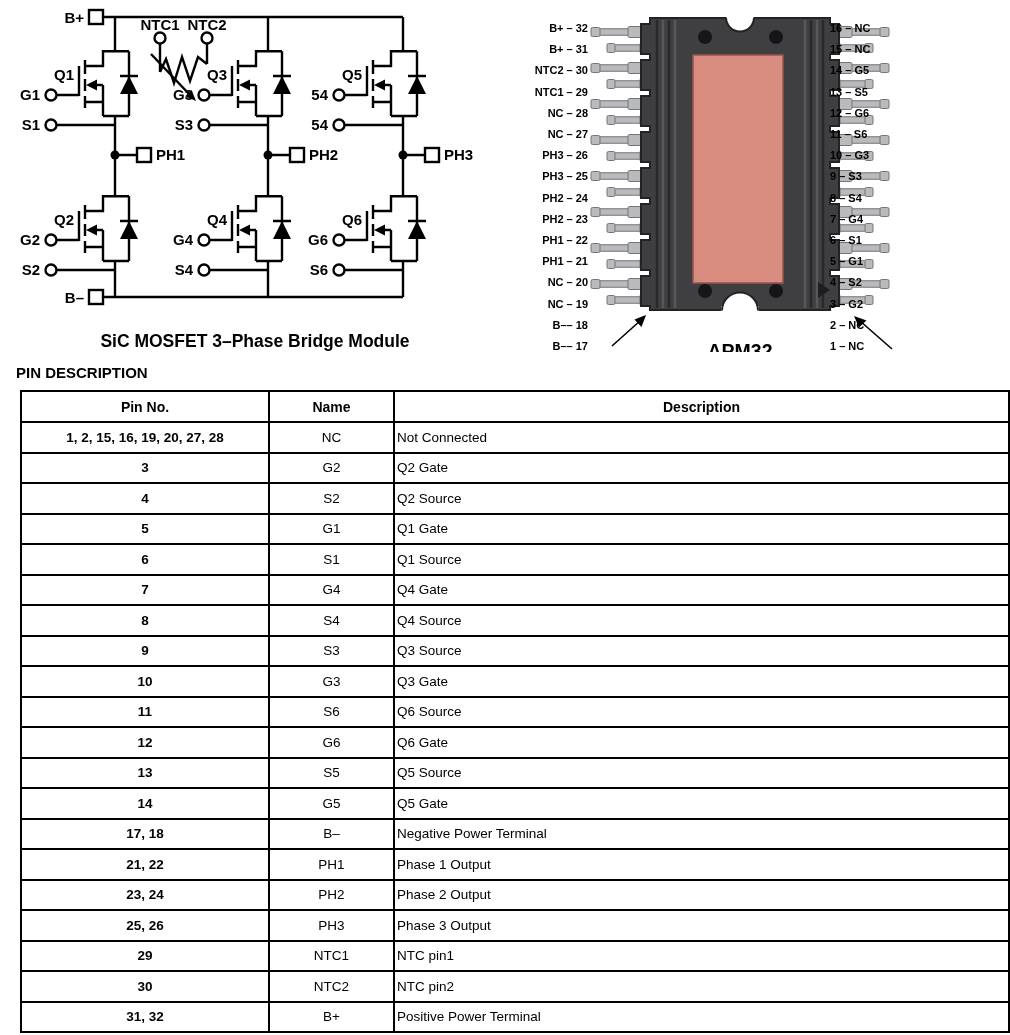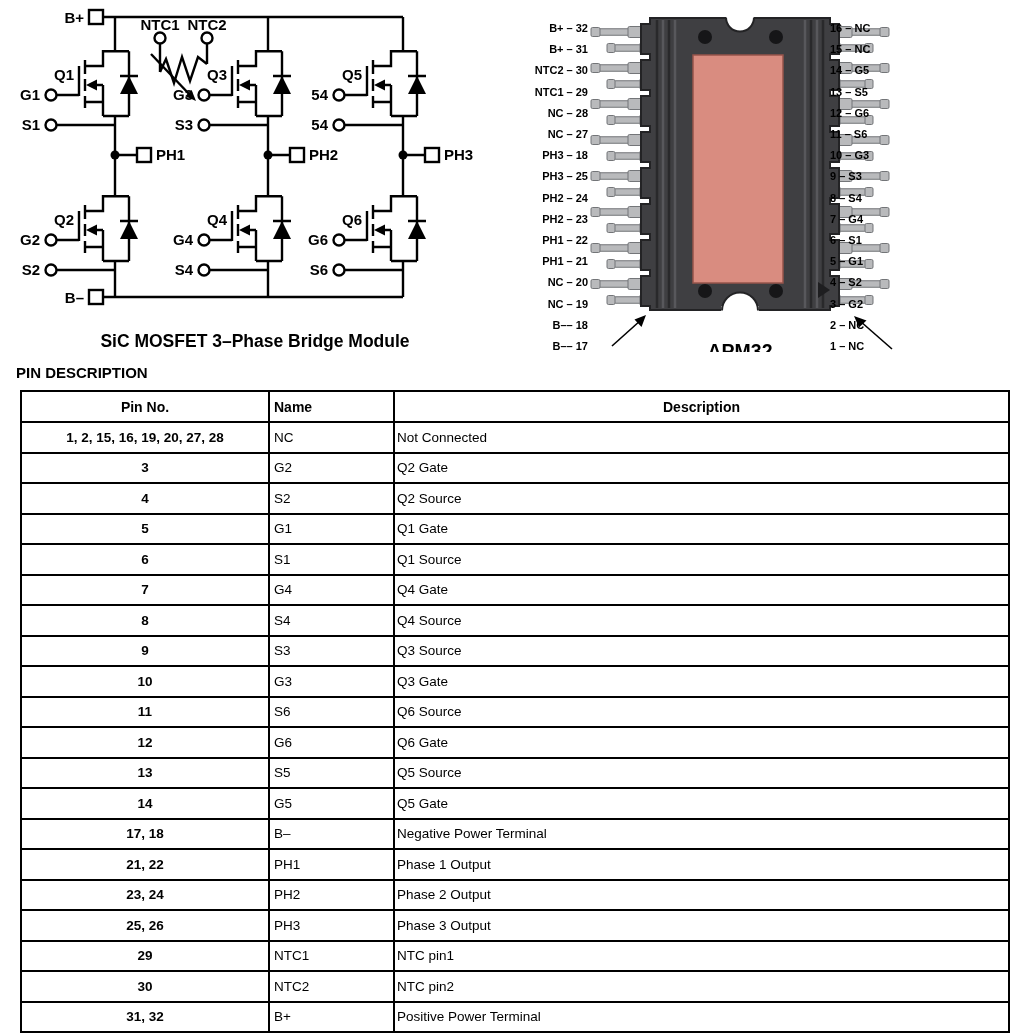--- a/index.html
+++ b/index.html
@@ -15,21 +15,21 @@
   #package-svg{position:absolute;left:500px;top:0;}
   .pin-col{position:absolute;top:18px;font-size:11px;font-weight:bold;line-height:21.2px;white-space:pre;}
   #left-pins{left:500px;width:88px;text-align:right;}
   #right-pins{left:830px;width:120px;text-align:left;}
   #table-heading{position:absolute;left:16px;top:364px;font-size:15px;font-weight:bold;}
   #pin-table-wrap{position:absolute;left:20px;top:390px;width:990px;}
   table{border-collapse:collapse;width:100%;table-layout:fixed;}
   th,td{border:2px solid #000;font-size:13.5px;padding:0 4px;height:28.5px;}
   th{font-weight:bold;text-align:center;height:29px;font-size:14px;}
   td.col-pin{width:238px;text-align:center;font-weight:bold;}
-  td.col-name,th.h-name{width:115px;text-align:left;}
+  td.col-name,th.h-name{width:115px;text-align:center;}
   td.col-desc{text-align:left;padding-left:2px;}
   th.h-pin{width:238px;}
 </style>
 </head>
 <body>
 
 <div id="page">
 
   <svg id="schematic-svg" width="500" height="357" viewBox="0 0 500 357">
     <defs>
@@ -238,21 +238,21 @@
     <g style="stroke:#000;stroke-width:1.6;fill:none">
       <path d="M112,346 L141,320"></path>
         <polygon style="fill:#000;stroke:none" points="146,315 134.5,319.5 141.5,327"></polygon>
       <path d="M392,349 L360,321"></path>
         <polygon style="fill:#000;stroke:none" points="354,316 359,327.5 366.5,320.5"></polygon>
     </g>
 
     <text x="240" y="358" text-anchor="middle" style="font-size:19.5px;font-weight:bold;fill:#000">APM32</text>
   </svg>
 
-  <div id="left-pins" class="pin-col"><div>B+ – 32</div><div>B+ – 31</div><div>NTC2 – 30</div><div>NTC1 – 29</div><div>NC – 28</div><div>NC – 27</div><div>PH3 – 18</div><div>PH3 – 25</div><div>PH2 – 24</div><div>PH2 – 23</div><div>PH1 – 22</div><div>PH1 – 21</div><div>NC – 20</div><div>NC – 19</div><div>B–– 18</div><div>B–– 17</div></div>
+  <div id="left-pins" class="pin-col"><div>B+ – 32</div><div>B+ – 31</div><div>NTC2 – 30</div><div>NTC1 – 29</div><div>NC – 28</div><div>NC – 27</div><div>PH3 – 26</div><div>PH3 – 25</div><div>PH2 – 24</div><div>PH2 – 23</div><div>PH1 – 22</div><div>PH1 – 21</div><div>NC – 20</div><div>NC – 19</div><div>B–– 18</div><div>B–– 17</div></div>
   <div id="right-pins" class="pin-col"><div>16 – NC</div><div>15 – NC</div><div>14 – G5</div><div>13 – S5</div><div>12 – G6</div><div>11 – S6</div><div>10 – G3</div><div>9 – S3</div><div>8 – S4</div><div>7 – G4</div><div>6 – S1</div><div>5 – G1</div><div>4 – S2</div><div>3 – G2</div><div>2 – NC</div><div>1 – NC</div></div>
 
   <div id="table-heading">PIN DESCRIPTION</div>
 
   <div id="pin-table-wrap">
     <table>
       <thead>
         <tr>
           <th class="h-pin">Pin No.</th>
           <th class="h-name">Name</th>

